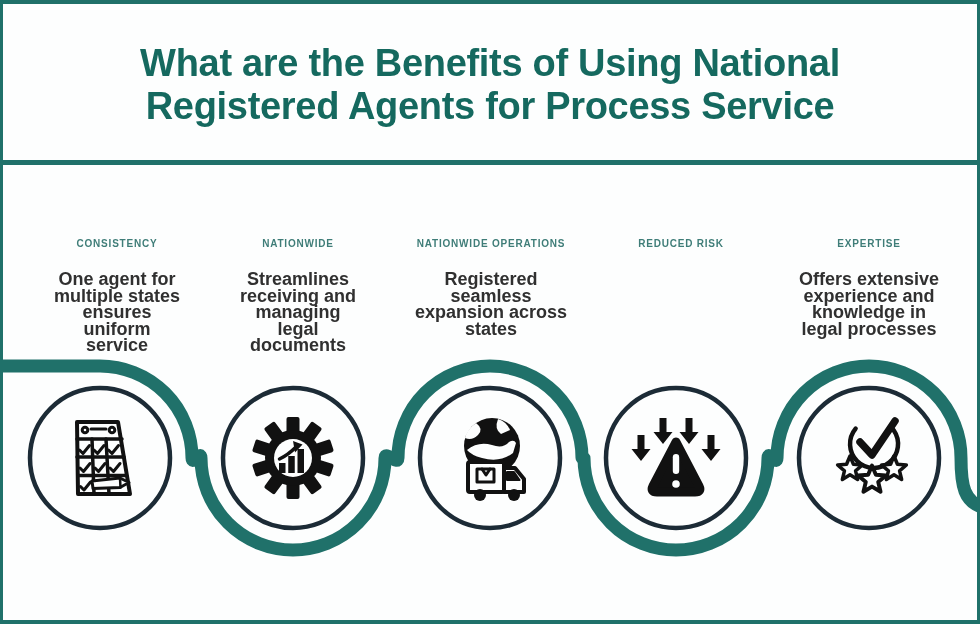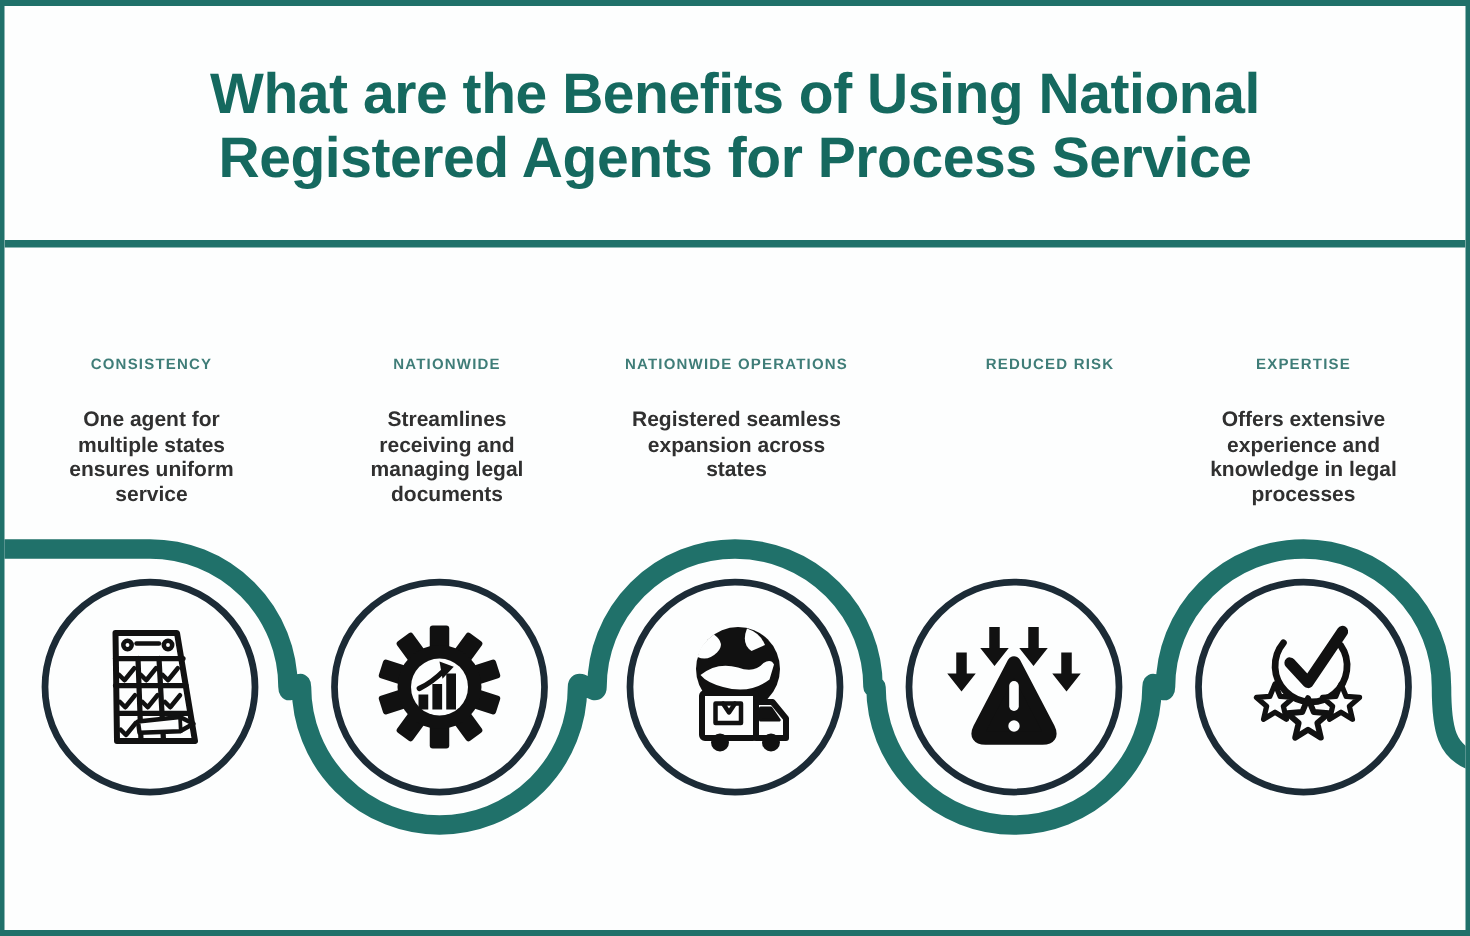--- a/index.html
+++ b/index.html
@@ -33,39 +33,39 @@
   .title{
     text-align:center;
     color:var(--title-teal);
     font-size:38px;
     line-height:43px;
     font-weight:700;
     letter-spacing:-0.3px;
   }
   .benefits-row{position:absolute;top:212px;left:0;right:0;height:150px;}
   .benefit{position:absolute;width:180px;text-align:center;}
-  .benefit.c1{left:8px;}
+  .benefit.c1{left:24px;}
   .benefit.c2{left:205px;}
   .benefit.c3{left:398px;}
-  .benefit.c4{left:607px;}
+  .benefit.c4{left:588px;}
   .benefit.c5{left:776px;}
   .benefit-heading{
     height:36px;
     display:flex;align-items:flex-end;justify-content:center;
   }
   .benefit-heading span{
     display:inline-block;max-width:150px;
     color:var(--heading-teal);
     font-size:10px;line-height:16px;font-weight:700;
     letter-spacing:0.8px;
   }
   .benefit-desc{
     margin:19px auto 0;
     color:var(--body-text);
-    font-size:14px;line-height:16.5px;font-weight:700;
+    font-size:18px;line-height:16.5px;font-weight:700;
   }
   .c1 .benefit-desc{width:128px;}
   .c2 .benefit-desc{width:118px;}
   .c3 .benefit-desc{width:158px;}
   .c4 .benefit-desc{width:158px;}
   .c5 .benefit-desc{width:150px;}
   .journey{position:absolute;left:-3px;top:-4px;width:980px;height:624px;}
 </style>
 </head>
 <body>

